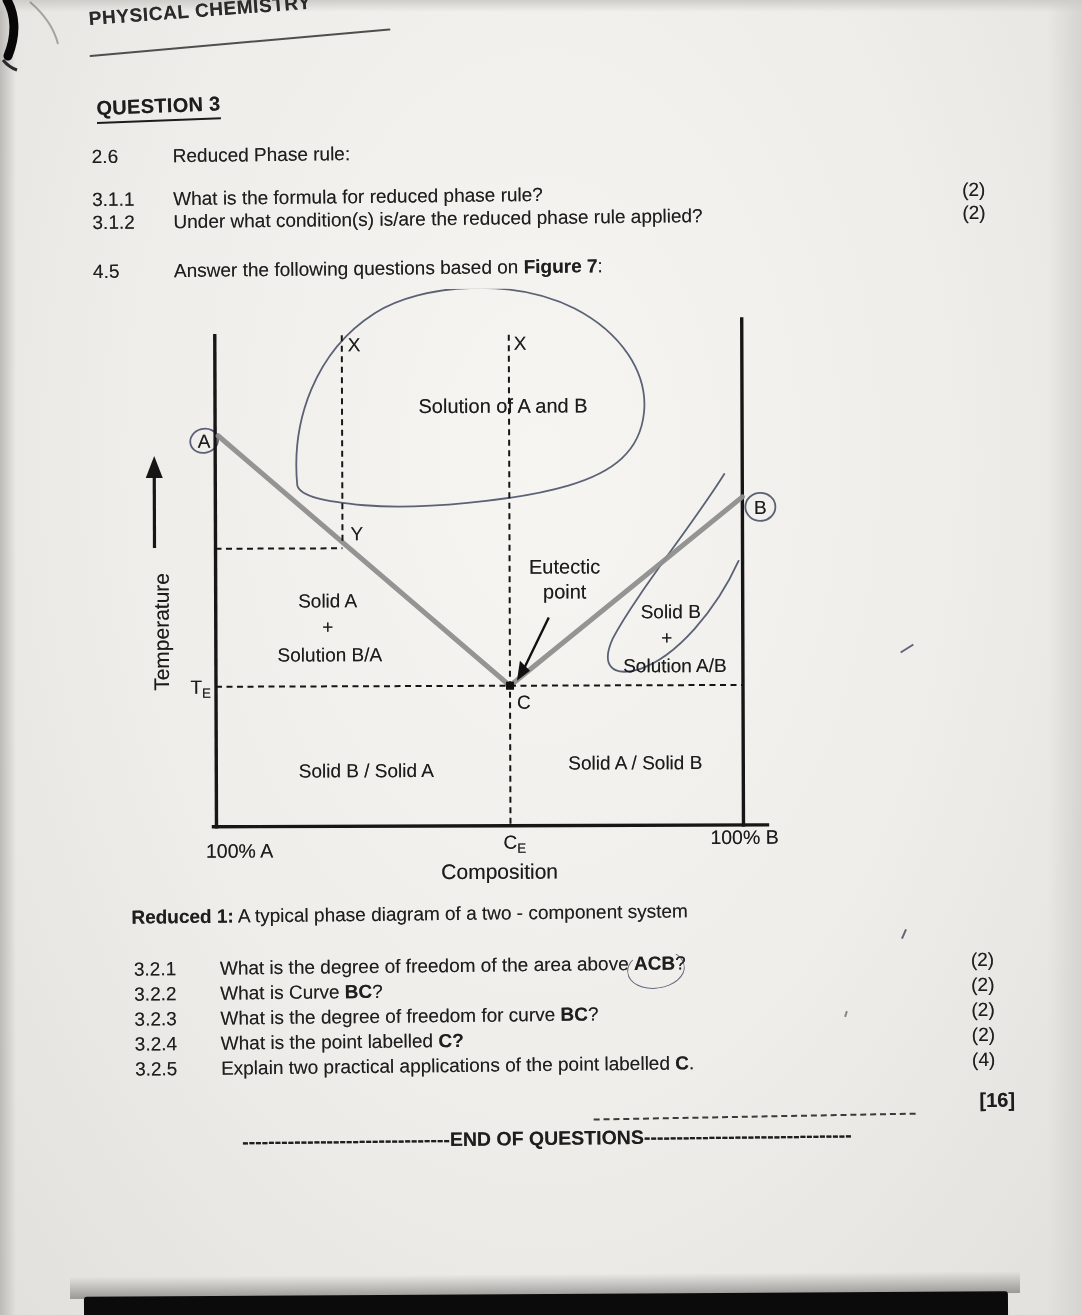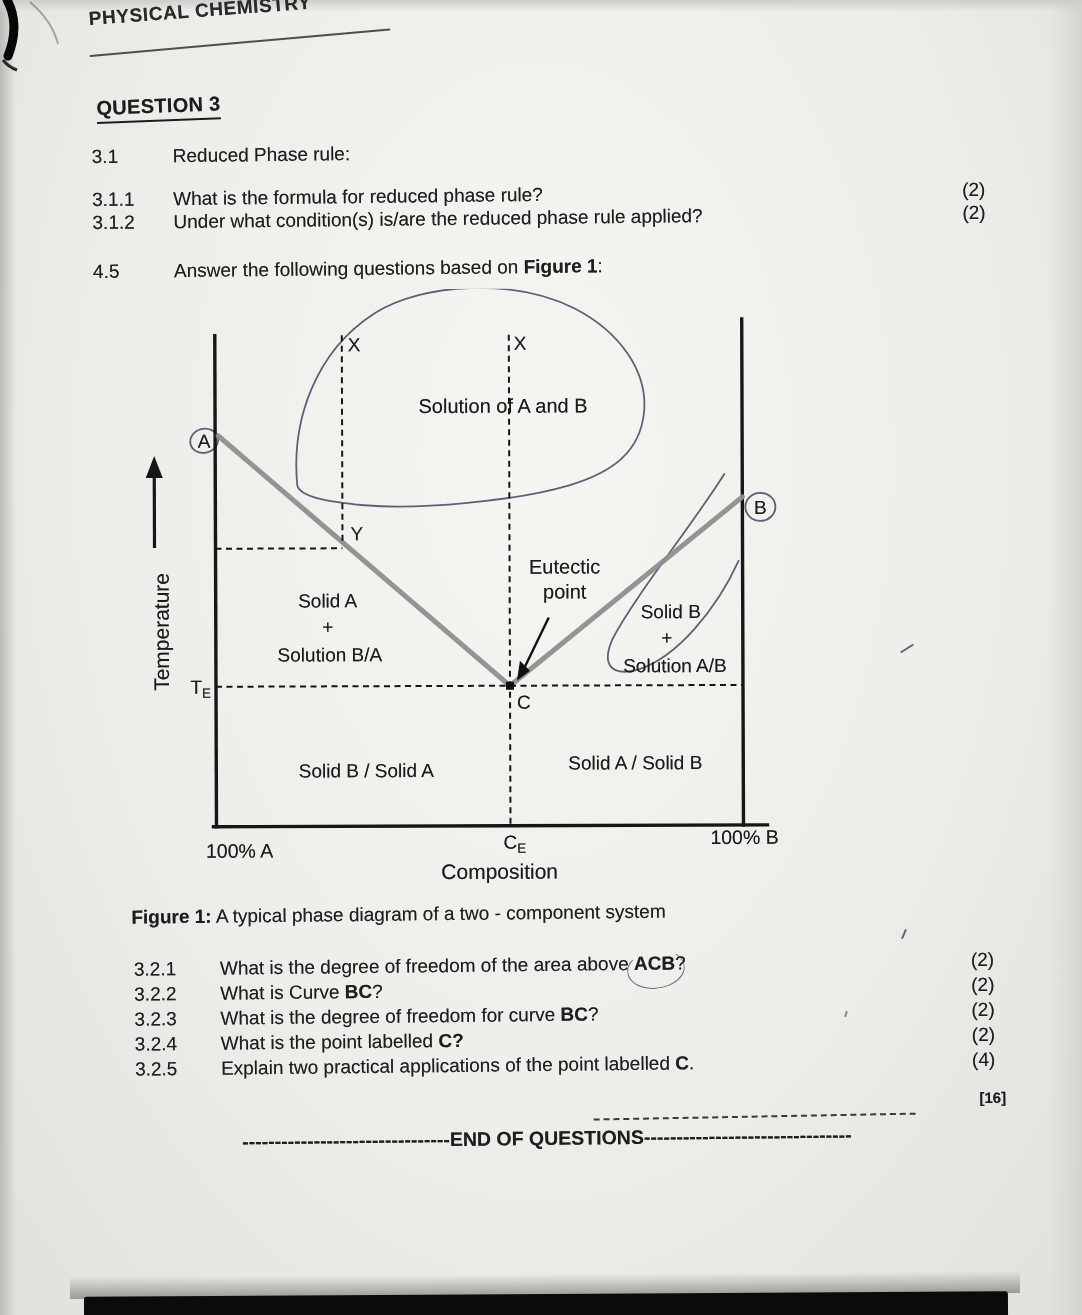--- a/index.html
+++ b/index.html
@@ -23,21 +23,21 @@
   .qtitle{position:absolute;left:102px;top:92px;display:inline-block;font-weight:700;font-size:20px;
     letter-spacing:.3px;border-bottom:2.4px solid #1c1c1c;padding-bottom:2px;
     transform:rotate(-1.5deg);transform-origin:left top;}
   .row{position:absolute;left:0;width:1082px;font-size:19px;line-height:1.15;color:#1e1e1e;white-space:nowrap;}
   .g1{padding-left:97px}
   .g1 .qnum{display:inline-block;width:81px}
   .g2{padding-left:130px}
   .g2 .qnum{display:inline-block;width:86px}
   .qmarks{position:absolute;left:967px;top:0;font-size:19px}
   .caption{padding-left:128px;font-size:19px}
-  .total{position:absolute;left:974px;top:1094px;font-size:15px;font-weight:700}
+  .total{position:absolute;left:974px;top:1094px;font-size:20px;font-weight:700}
   .end-line{top:1127px;text-align:center;font-weight:700;font-size:19.5px;padding-left:0;letter-spacing:0}
   .dashed-rule{position:absolute;left:588px;top:1118px;width:322px;border-top:2.2px dashed #3a3a3a;
     transform:rotate(-0.4deg)}
   .figure-wrap{position:absolute;left:118px;top:288px;width:684px;height:604px;transform:rotate(0.45deg)}
   .figure-wrap svg{width:684px;height:604px;display:block}
   svg text{font-family:"Liberation Sans",sans-serif}
   .pen-loop{position:relative;display:inline-block}
   .pen-loop::after{content:"";position:absolute;left:-7px;right:-10px;top:-3px;bottom:-14px;
     border:1.7px solid rgba(54,62,92,.75);border-top-color:transparent;border-radius:50%;
     transform:rotate(-7deg)}
@@ -55,33 +55,33 @@
 <body>
 
 <div class="content">
 
   <div class="header">PHYSICAL CHEMISTRY</div>
   <div class="header-rule"></div>
 
   <div class="qtitle">QUESTION 3</div>
 
   <div class="row g1" style="top:141px">
-    <span class="qnum">3.1</span><span class="qtext"><span>Reduced Phase rule:</span><b></b><span></span></span>
+    <span class="qnum">2.6</span><span class="qtext"><span>Reduced Phase rule:</span><b></b><span></span></span>
     <span class="qmarks"></span>
   </div>
   <div class="row g1" style="top:184px">
     <span class="qnum">3.1.1</span><span class="qtext"><span>What is the formula for reduced phase rule?</span><b></b><span></span></span>
     <span class="qmarks">(2)</span>
   </div>
   <div class="row g1" style="top:207px">
     <span class="qnum">3.1.2</span><span class="qtext"><span>Under what condition(s) is/are the reduced phase rule applied?</span><b></b><span></span></span>
     <span class="qmarks">(2)</span>
   </div>
   <div class="row g1" style="top:256px">
-    <span class="qnum">4.5</span><span class="qtext"><span>Answer the following questions based on </span><b>Figure 1</b><span>:</span></span>
+    <span class="qnum">4.5</span><span class="qtext"><span>Answer the following questions based on </span><b>Figure 7</b><span>:</span></span>
     <span class="qmarks"></span>
   </div>
 
   <div class="figure-wrap">
     <svg viewBox="0 0 684 604">
 
       <g stroke="#39425c" stroke-opacity="0.82" fill="none" stroke-width="1.8" stroke-linecap="round">
         <path d="M180,196 C174,132 198,62 258,24 C306,-6 398,-11 458,20 C504,44 531,84 527,124 C523,163 496,184 451,197 C399,212 302,221 247,216 C207,212 183,207 180,196 Z"></path>
         <ellipse cx="87" cy="151" rx="14" ry="12" transform="rotate(-14 87 151)"></ellipse>
         <ellipse cx="643" cy="219" rx="15" ry="14"></ellipse>
@@ -140,21 +140,21 @@
         <text x="121" y="568" text-anchor="middle" font-size="19.5">100% A</text>
         <text x="385" y="560"><tspan>C</tspan><tspan dy="4" font-size="13.5">E</tspan></text>
         <text x="626" y="556" text-anchor="middle" font-size="19.5">100% B</text>
         <text x="381" y="590" text-anchor="middle" font-size="21">Composition</text>
         <text x="44" y="349" text-anchor="middle" font-size="21" transform="rotate(-90 44 342)">Temperature</text>
       </g>
     </svg>
   </div>
 
   <div class="row caption" style="top:902px">
-    <b>Figure 1:</b><span> A typical phase diagram of a two - component system</span>
+    <b>Reduced 1:</b><span> A typical phase diagram of a two - component system</span>
   </div>
 
   <div class="row g2" style="top:954px">
     <span class="qnum">3.2.1</span><span class="qtext"><span>What is the degree of freedom of the area above </span><b class="pen-loop">ACB</b><span>?</span></span>
     <span class="qmarks">(2)</span>
   </div>
   <div class="row g2" style="top:979px">
     <span class="qnum">3.2.2</span><span class="qtext"><span>What is Curve </span><b>BC</b><span>?</span></span>
     <span class="qmarks">(2)</span>
   </div>

